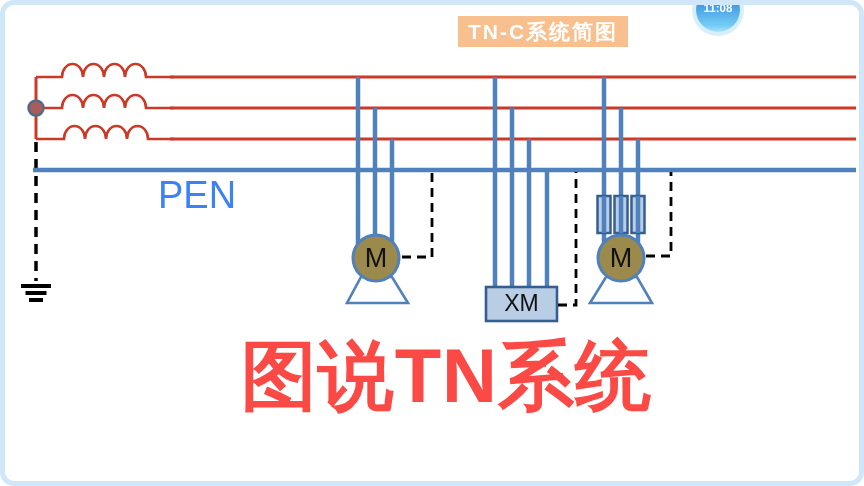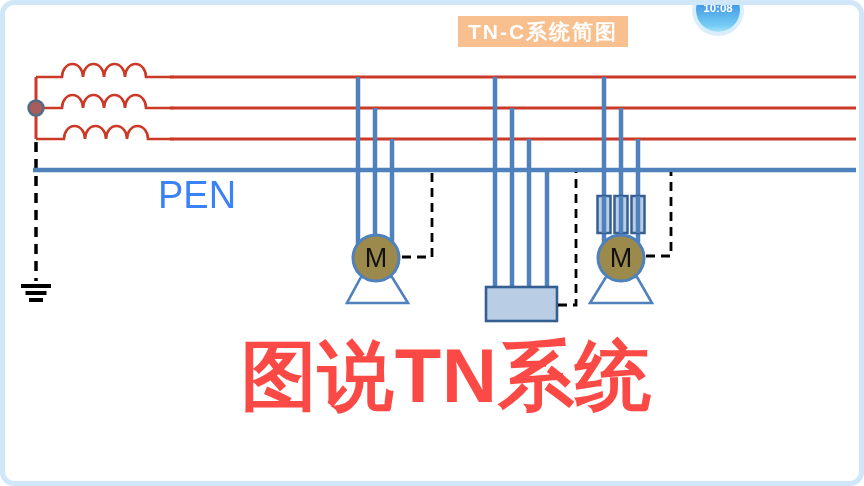--- a/index.html
+++ b/index.html
@@ -109,23 +109,24 @@
       <circle cx="621" cy="258" r="23" fill="#9c8a4c" stroke="#4f81bd" stroke-width="3"></circle>
       <path d="M646 256 H671 V172" fill="none" stroke="#000000" stroke-width="2.8" stroke-dasharray="9 6"></path>
     </g>
   </svg>
 
   <div class="banner">
     <span>TN-C系统简图</span>
   </div>
 
   <div class="timer">
-    <span class="timer-text">10:08</span>
+    <span class="timer-text">11:08</span>
   </div>
 
   <div class="pen-label">PEN</div>
   <div class="m-label m1">M</div>
+  <div class="xm-label">XM</div>
   <div class="m-label m2">M</div>
 
   <div class="caption">图说TN系统</div>
 
   <div class="frame-border"></div>
 </div>
 
 </body></html>

